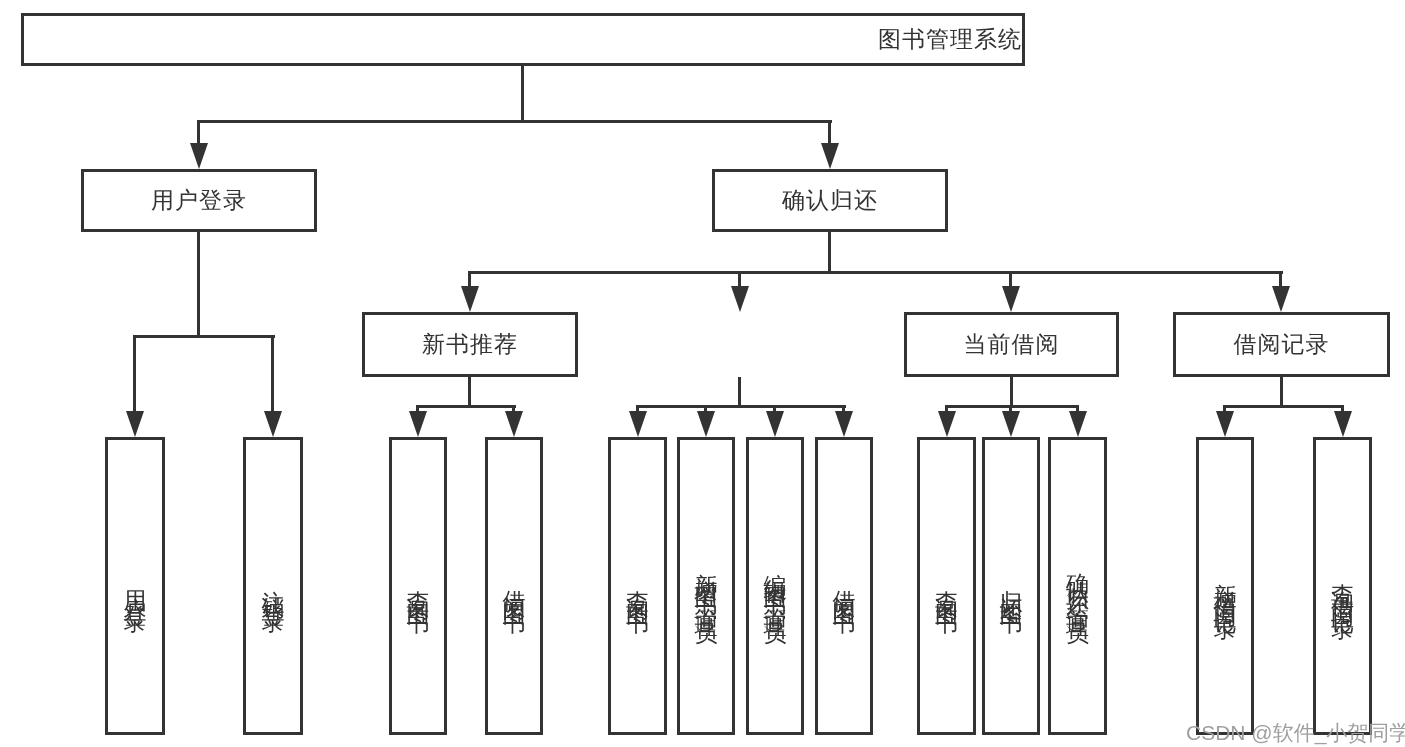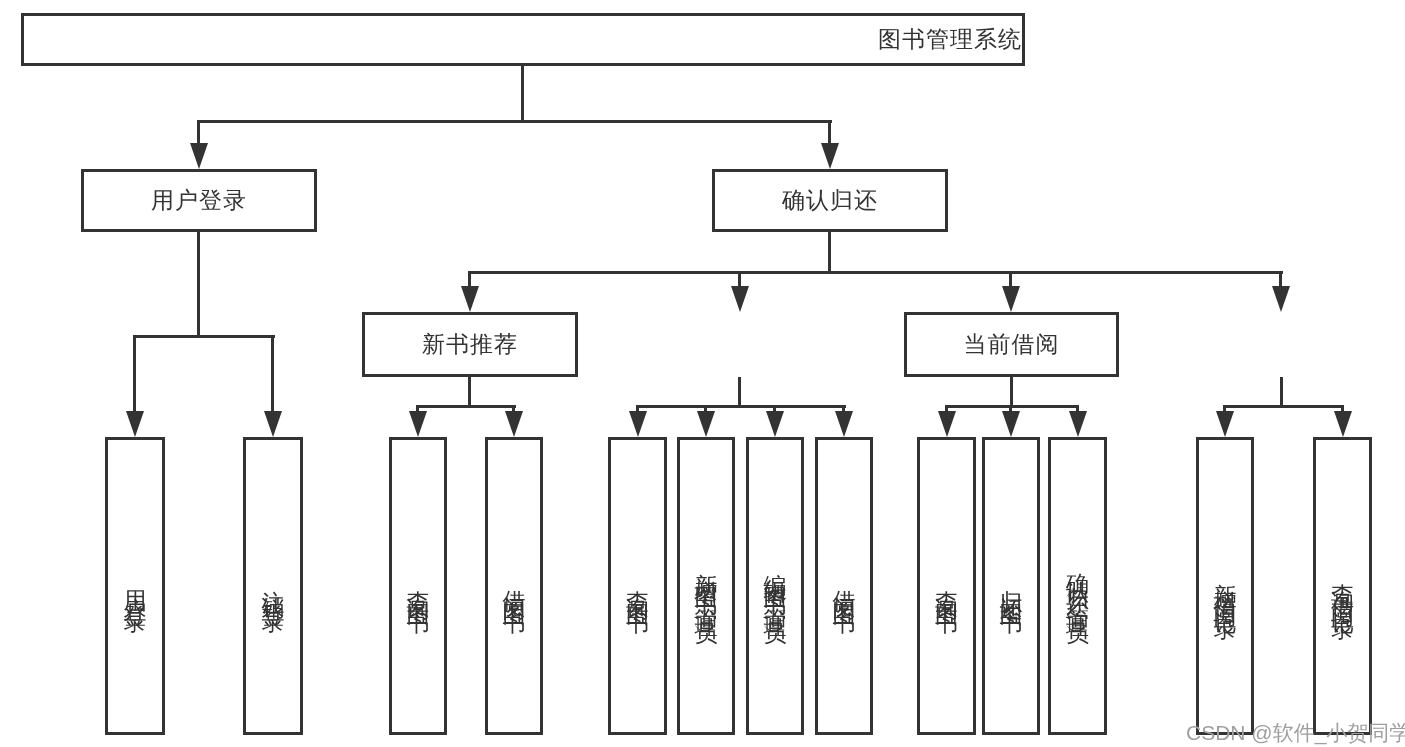--- a/index.html
+++ b/index.html
@@ -76,20 +76,23 @@
 
   <div class="node h-node" style="left:362px;top:312px;width:216px;height:65px;">
     <span>新书推荐</span>
   </div>
 
 
   <div class="node h-node" style="left:904px;top:312px;width:215px;height:65px;">
     <span>当前借阅</span>
   </div>
 
+  <div class="node h-node" style="left:1173px;top:312px;width:217px;height:65px;">
+    <span>借阅记录</span>
+  </div>
 
   <div class="node leaf" style="left:105px;top:437px;width:60px;height:298px;">
     <span>用户登录</span>
   </div>
   <div class="node leaf" style="left:243px;top:437px;width:60px;height:298px;">
     <span>注销登录</span>
   </div>
 
   <div class="node leaf" style="left:389px;top:437px;width:58px;height:298px;">
     <span>查询图书</span>

